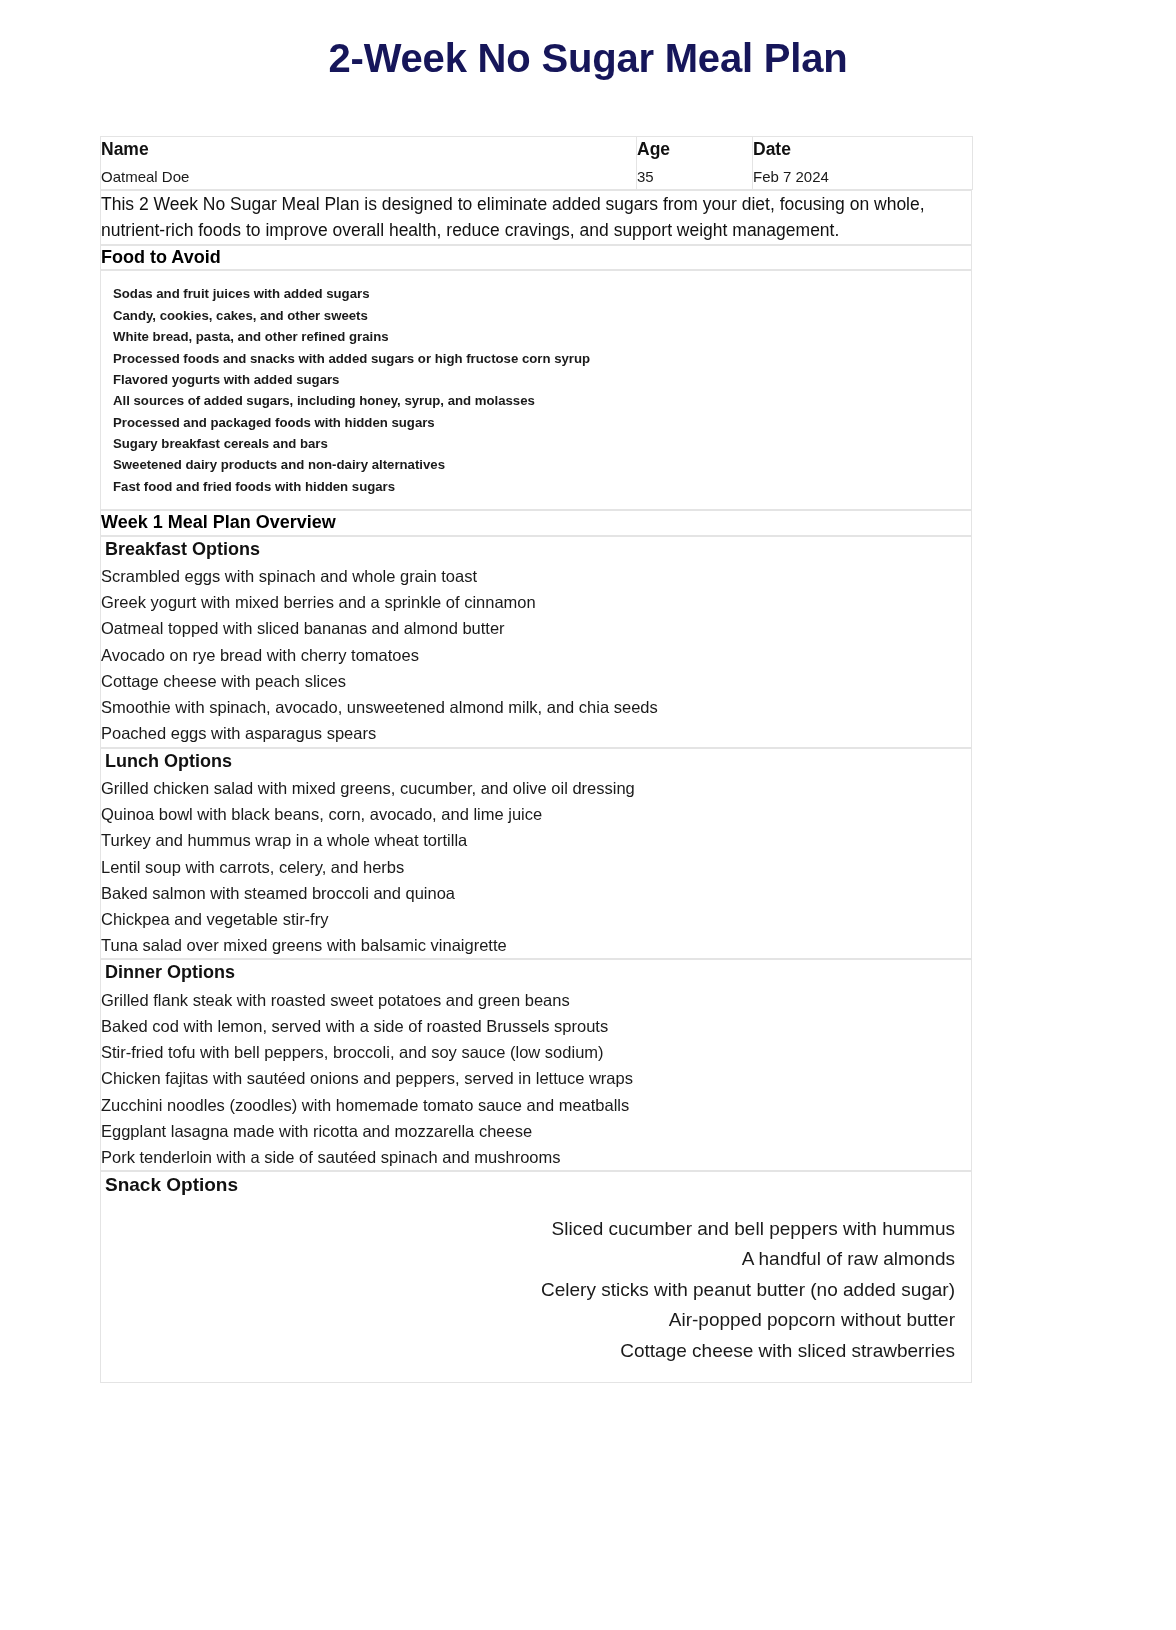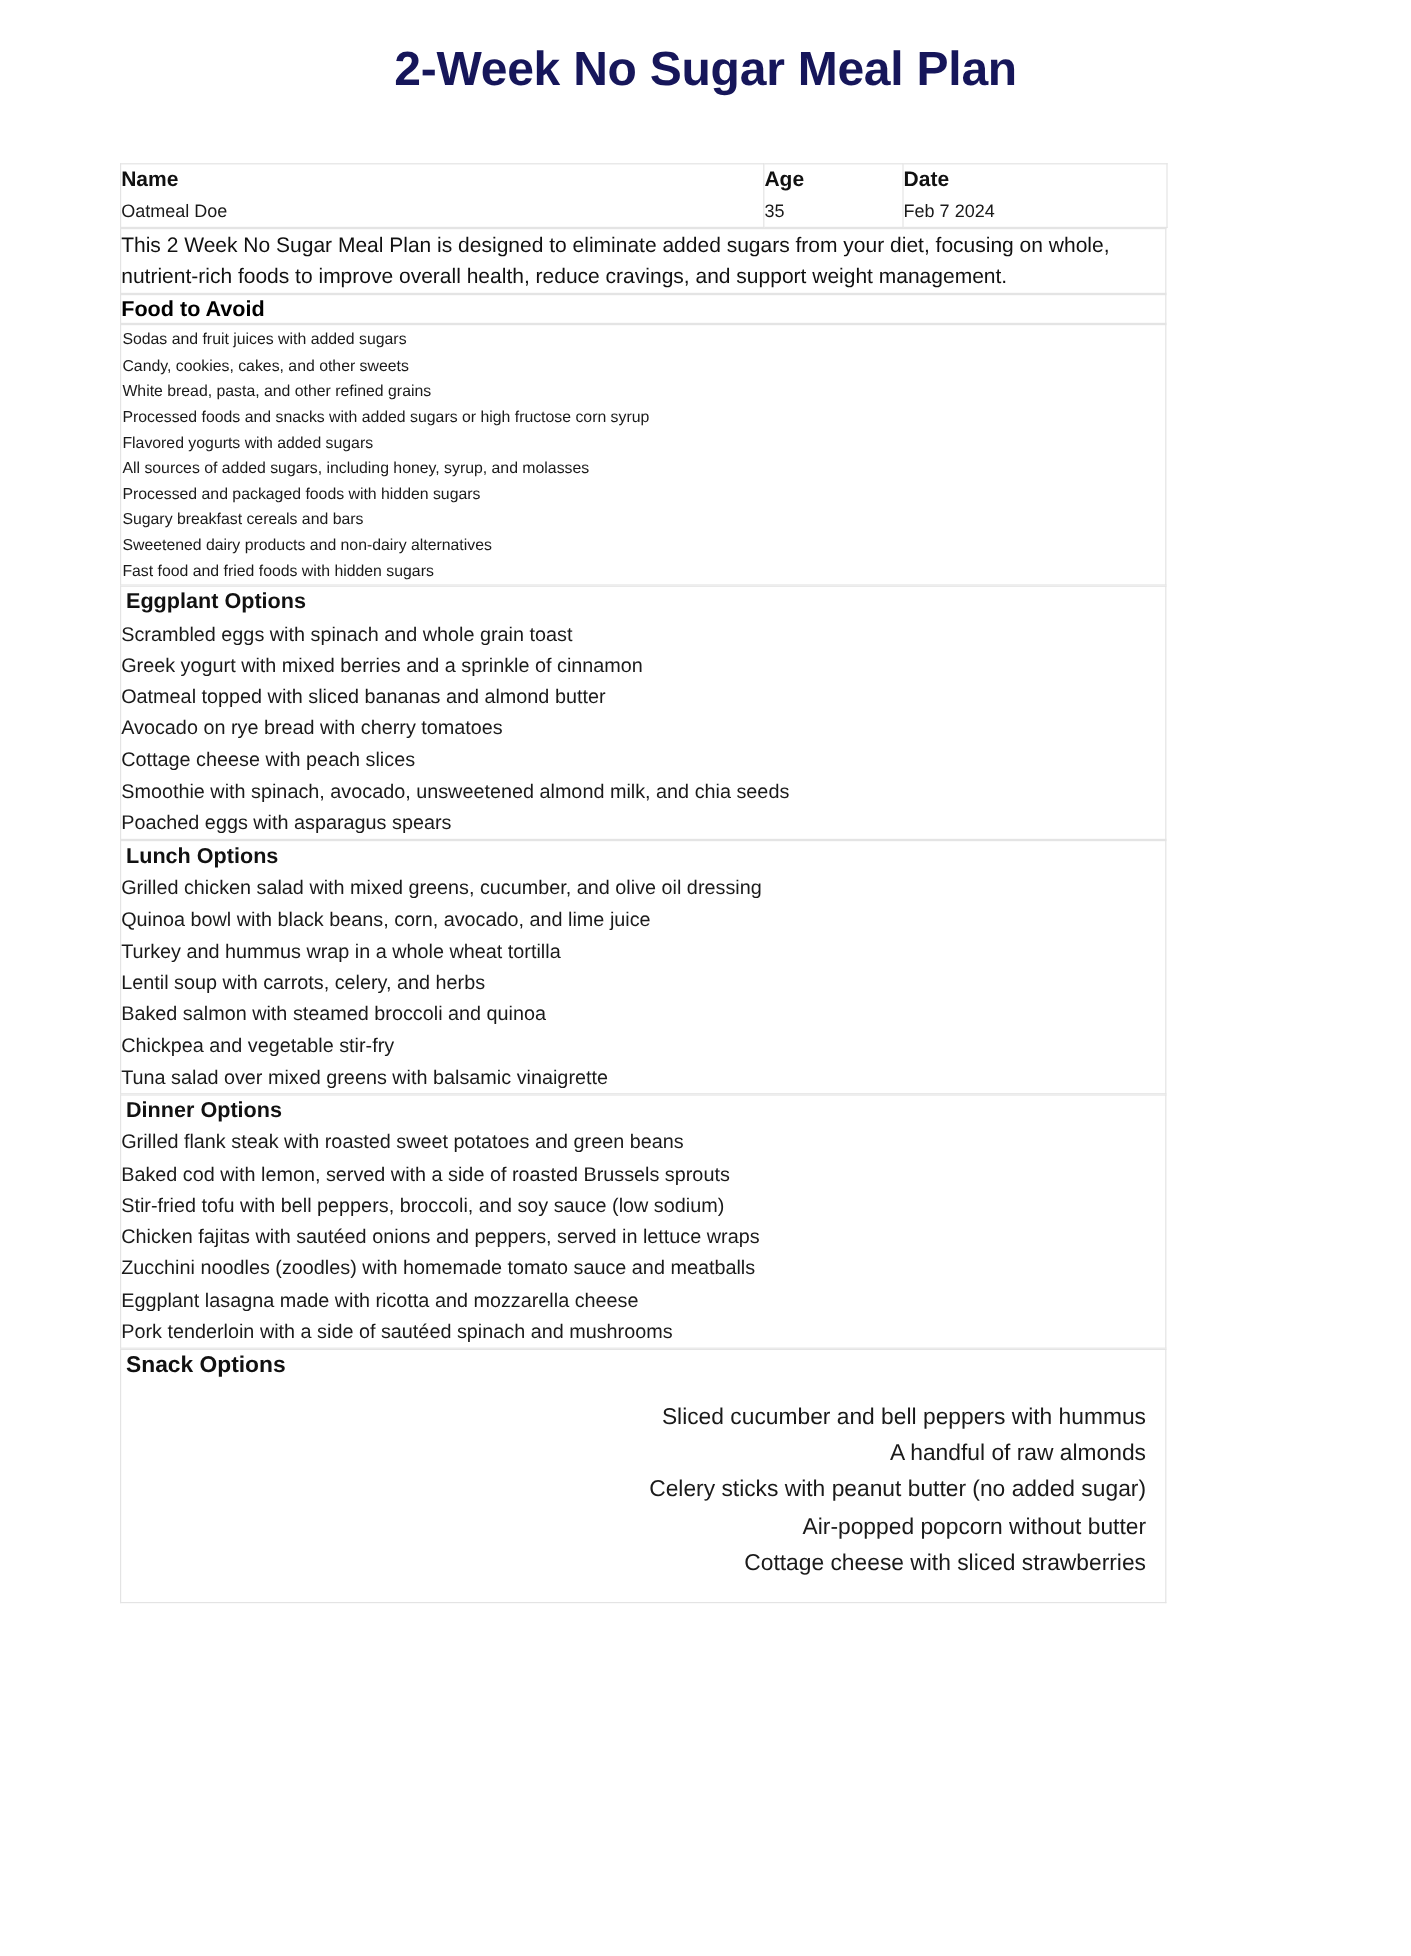--- a/index.html
+++ b/index.html
@@ -91,22 +91,23 @@
     line-height: 1.3;
     margin: 0;
     display: block;
   }
   
   .list-cell-small {
     padding: 8px 14px 9px 14px;
   }
   .list-small {
     list-style: none;
-    margin: 1px;
-    padding: 0;
+    margin: 12px;
+    padding: 0;
+    font-weight: bold;
   }
   .list-small li {
     font-size: 13.2px;
     line-height: 1.62;
     color: #1a1a1a;
     white-space: nowrap;
   }
   
   .meal-cell {
     padding: 10px 14px 11px 12px;
@@ -222,26 +223,35 @@
               <li>Processed and packaged foods with hidden sugars</li>
               <li>Sugary breakfast cereals and bars</li>
               <li>Sweetened dairy products and non-dairy alternatives</li>
               <li>Fast food and fried foods with hidden sugars</li>
             </ul>
           </td>
         </tr>
       </tbody>
     </table>
 
+    <table class="tbl">
+      <tbody>
+        <tr>
+          <td class="band-cell">
+            <span class="band-title">Week 1 Meal Plan Overview</span>
+          </td>
+        </tr>
+      </tbody>
+    </table>
 
     <table class="tbl">
       <tbody>
         <tr>
           <td class="meal-cell">
-            <span class="meal-head">Eggplant Options</span>
+            <span class="meal-head">Breakfast Options</span>
             <ul class="list-med">
               <li>Scrambled eggs with spinach and whole grain toast</li>
               <li>Greek yogurt with mixed berries and a sprinkle of cinnamon</li>
               <li>Oatmeal topped with sliced bananas and almond butter</li>
               <li>Avocado on rye bread with cherry tomatoes</li>
               <li>Cottage cheese with peach slices</li>
               <li>Smoothie with spinach, avocado, unsweetened almond milk, and chia seeds</li>
               <li>Poached eggs with asparagus spears</li>
             </ul>
           </td>

